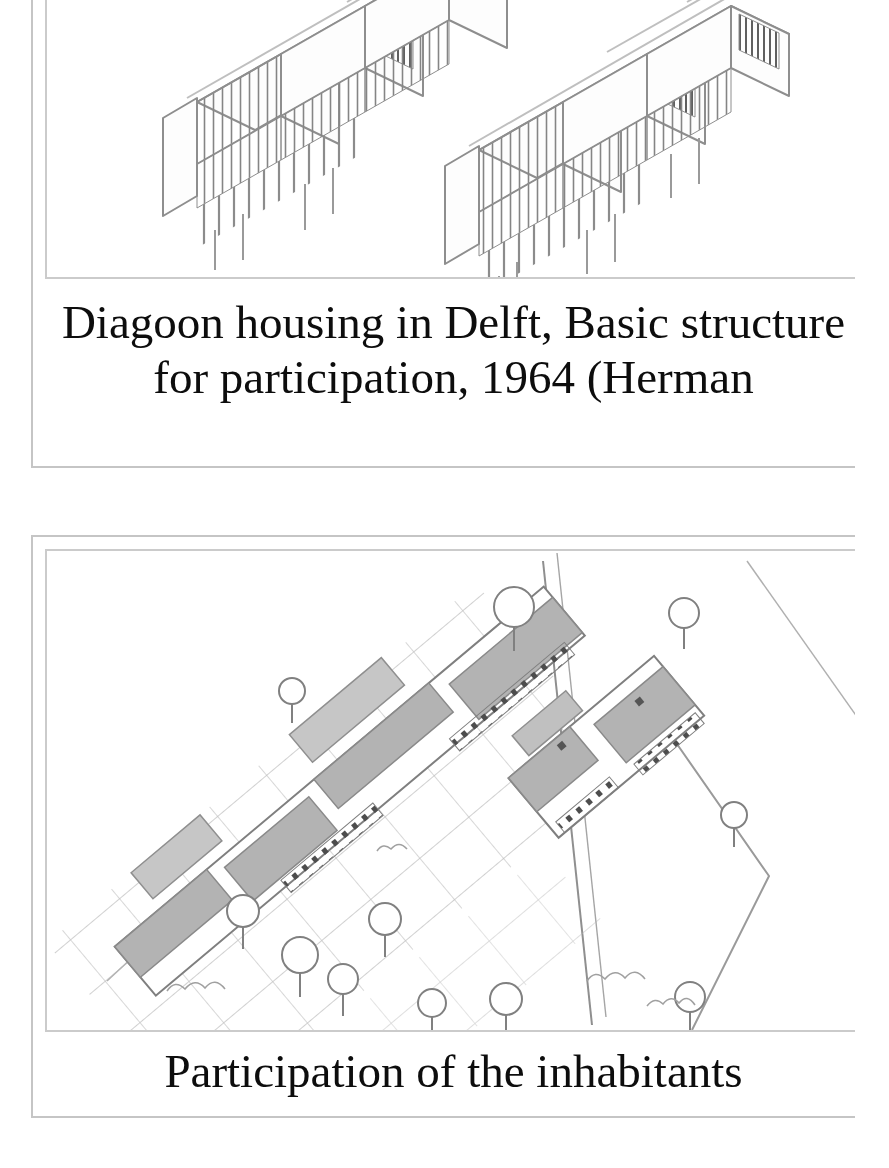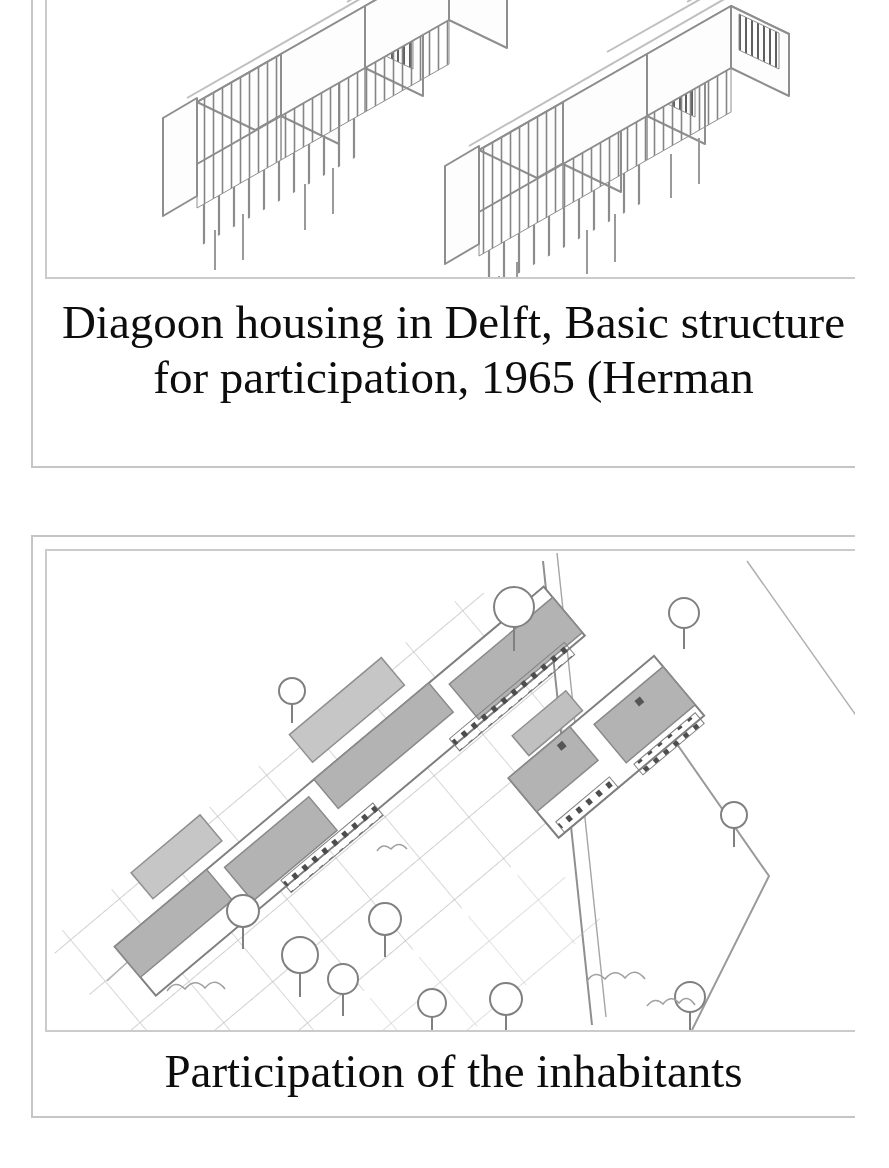--- a/index.html
+++ b/index.html
@@ -99,21 +99,21 @@
             <path d="M470 400 V415"></path>
           <path d="M540 368 V412"></path>
             <path d="M568 352 V400"></path>
             <path d="M624 292 V336"></path>
           <path d="M652 276 V322"></path>
         </g>
       </svg>
     </div>
     <figcaption class="caption cap1">
       <div class="cap-line">Diagoon housing in Delft, Basic structure</div>
-      <div class="cap-line">for participation, 1965 (Herman</div>
+      <div class="cap-line">for participation, 1964 (Herman</div>
     </figcaption>
   </figure>
 
   <figure class="fig fig2">
     <div class="imgframe frame2">
       <svg viewBox="0 0 813 479" preserveAspectRatio="xMidYMid slice" aria-hidden="true">
         <defs>
           <pattern id="plots" width="64" height="54" patternUnits="userSpaceOnUse">
             <path d="M0 0 H64 M0 0 V54" stroke="#b6b6b6" stroke-width="1.3" fill="none"></path>
           </pattern>

